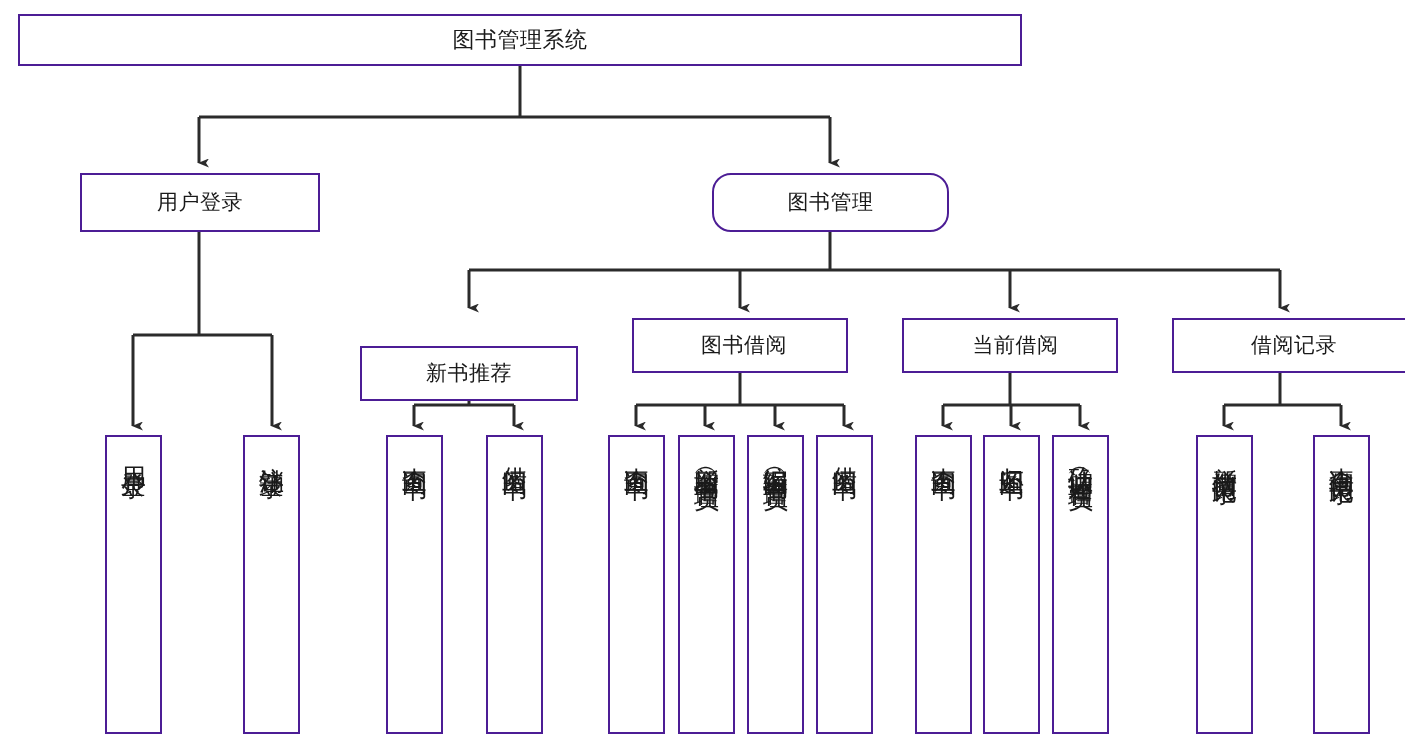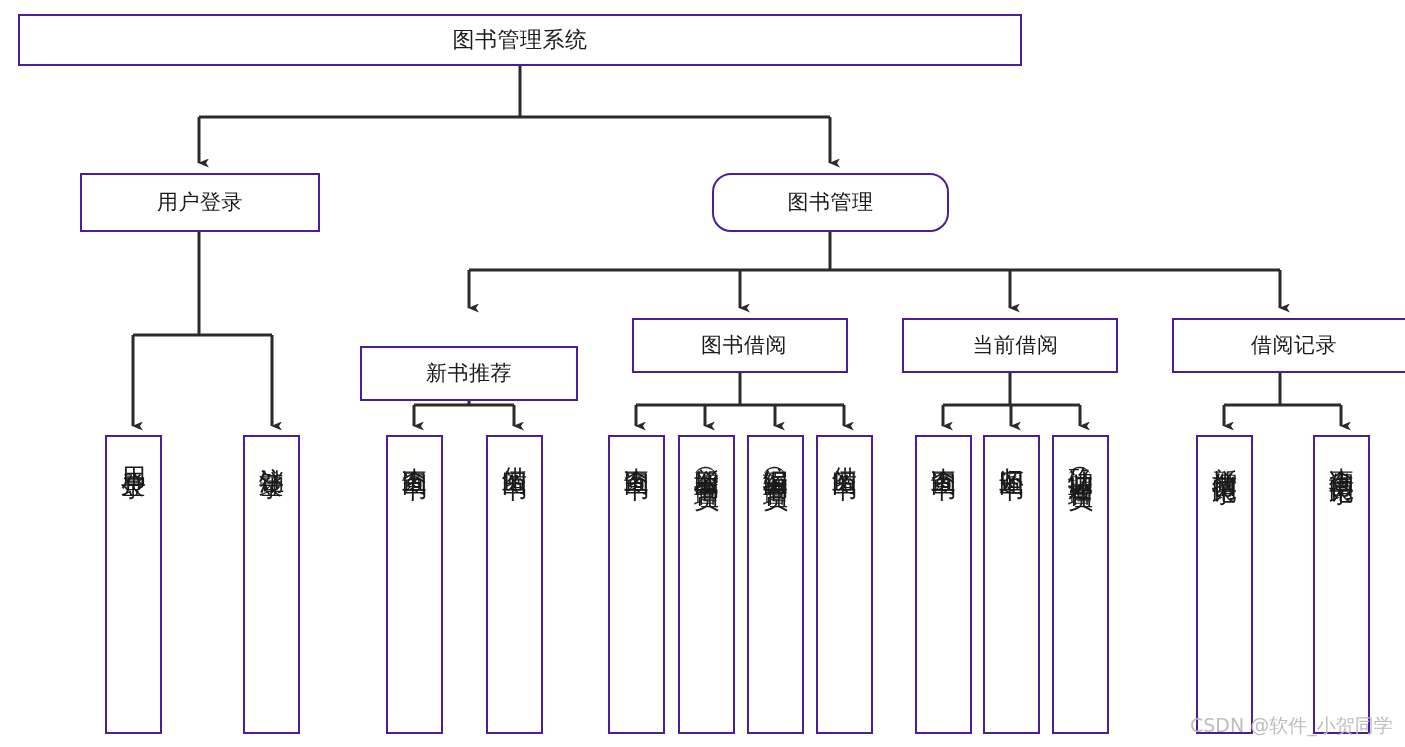--- a/index.html
+++ b/index.html
@@ -199,15 +199,14 @@
   </div>
 
   <div class="node vert" style="left:1196px; top:435px; width:57px; height:299px;">
     <span class="node-label">新增借阅记录</span>
   </div>
 
   <div class="node vert" style="left:1313px; top:435px; width:57px; height:299px;">
     <span class="node-label">查询借阅记录</span>
   </div>
 
-  <div class="watermark" style="left:1190px; top:713px;">CSDN @软件_小贺同学</div>
 
 </div>
 
 </body></html>

